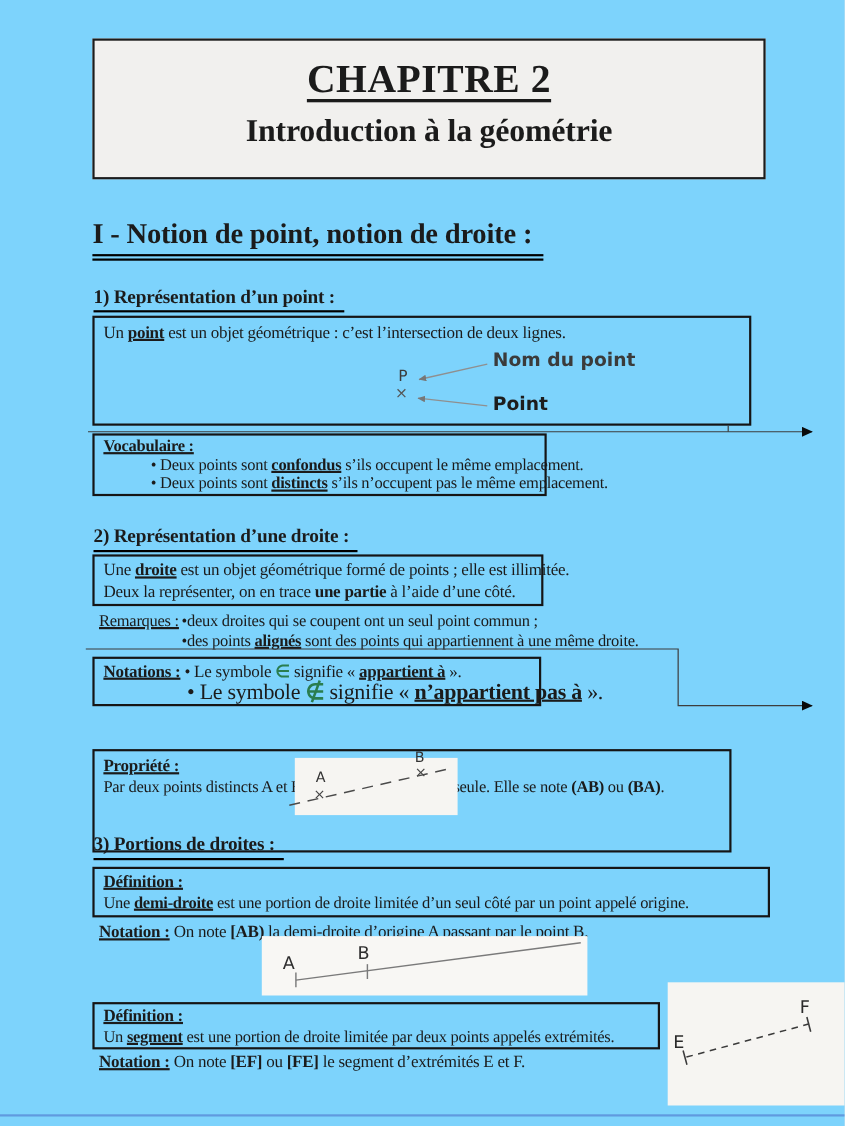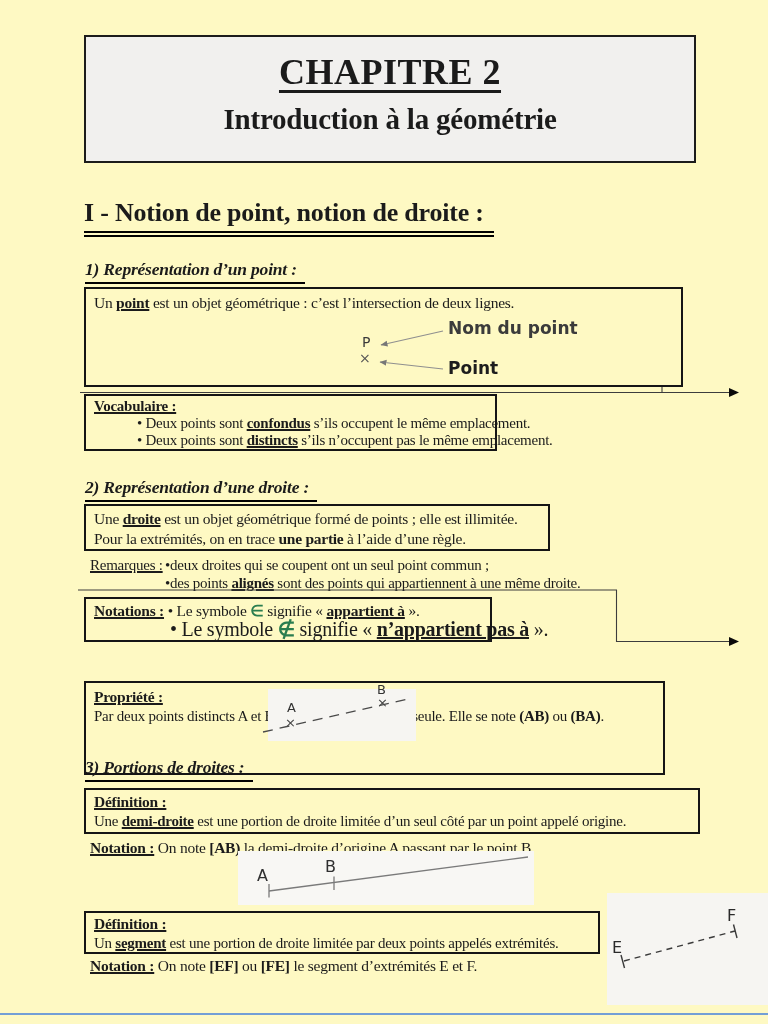--- a/index.html
+++ b/index.html
@@ -1,31 +1,31 @@
 <!DOCTYPE html>
 <html><head>
 <meta charset="utf-8">
 <style>
   html,body{margin:0;padding:0;background:#e8e8e8;}
   .page{
-    position:relative;width:768px;height:1024px;background:#fef9c3;
+    position:relative;width:768px;height:1024px;background:#7dd3fc;
     font-family:"Liberation Serif",serif;color:#1b1b1b;overflow:hidden;
     margin:0 auto;
   }
   .abs{position:absolute;}
   .b{font-weight:700;}
   .u{text-decoration:underline;text-decoration-thickness:1.5px;}
   .line{white-space:nowrap;letter-spacing:-0.25px;}
   .box{position:absolute;border:2px solid #151515;background:transparent;box-sizing:border-box;}
   .h-main{
     position:absolute;font-weight:700;font-size:26px;letter-spacing:-0.2px;
     border-bottom:6px double #000;padding:0 10px 3px 0;white-space:nowrap;text-align:right;
   }
   .h-sub{
-    position:absolute;font-weight:700;font-style:italic;font-size:17.5px;
+    position:absolute;font-weight:700;font-size:17.5px;
     border-bottom:2px solid #000;padding:0 8px 2px 0;white-space:nowrap;letter-spacing:-0.2px;text-align:center;
   }
   .titlebox{
     position:absolute;left:84px;top:35px;width:612px;height:128px;
     border:2px solid #1c1c1c;background:#f1f0ee;text-align:center;box-sizing:border-box;
   }
   .chap{
     font-weight:700;font-size:36px;margin-top:14px;letter-spacing:0.5px;
     text-decoration:underline;text-decoration-thickness:3px;text-underline-offset:6px;
   }
@@ -60,23 +60,23 @@
   <span class="abs hand b" style="left:448px;top:358px;font-size:17px;color:#1d1d1d;">Point</span>
 
   <div class="box" style="left:84px;top:394px;width:413px;height:57px;">
     <div class="line" style="padding:2px 0 0 8px;font-size:15px;line-height:17px;"><span class="b u">Vocabulaire :</span></div>
     <div class="line bullet-item" style="font-size:15px;line-height:17px;"><span>•  Deux points sont </span><span class="b u">confondus</span><span> s’ils occupent le même emplacement.</span></div>
     <div class="line bullet-item" style="font-size:15px;line-height:17px;"><span>•  Deux points sont </span><span class="b u">distincts</span><span> s’ils n’occupent pas le même emplacement.</span></div>
   </div>
 
   <div class="h-sub" style="left:85px;top:477px;">2) Représentation d’une droite :</div>
 
-  <div class="box" style="left:84px;top:504px;width:466px;height:47px;">
+  <div class="box" style="left:84px;top:504px;width:410px;height:47px;">
     <div class="line" style="padding:3px 0 0 8px;font-size:15.5px;line-height:19.5px;"><span>Une </span><span class="b u">droite</span><span> est un objet géométrique formé de points ; elle est illimitée.</span></div>
-    <div class="line" style="padding:0 0 0 8px;font-size:15.5px;line-height:19.5px;"><span>Pour la extrémités, on en trace </span><span class="b">une partie</span><span> à l’aide d’une règle.</span></div>
+    <div class="line" style="padding:0 0 0 8px;font-size:15.5px;line-height:19.5px;"><span>Deux la représenter, on en trace </span><span class="b">une partie</span><span> à l’aide d’une côté.</span></div>
   </div>
 
   <div class="abs line" style="left:90px;top:557px;font-size:15px;"><span class="u">Remarques :</span></div>
   <div class="abs line" style="left:165px;top:557px;font-size:15px;"><span>•deux droites qui se coupent ont un seul point commun ;</span></div>
   <div class="abs line" style="left:165px;top:575px;font-size:15px;"><span>•des points </span><span class="b u">alignés</span><span> sont des points qui appartiennent à une même droite.</span></div>
 
   <div class="box" style="left:84px;top:597px;width:408px;height:45px;">
     <div class="line" style="padding:3px 0 0 8px;font-size:15.5px;line-height:18px;"><span class="b u">Notations :</span><span> • Le symbole </span><span class="b" style="color: rgb(42, 125, 79);">∈</span><span>  signifie « </span><span class="b u">appartient à</span><span> ».</span></div>
     <div class="line n-row2" style="padding-left:84px;font-size:20px;line-height:18px;"><span>• Le symbole </span><span class="b" style="color: rgb(42, 125, 79);">∉</span><span>  signifie « </span><span class="b u">n’appartient pas à</span><span> ».</span></div>
   </div>

